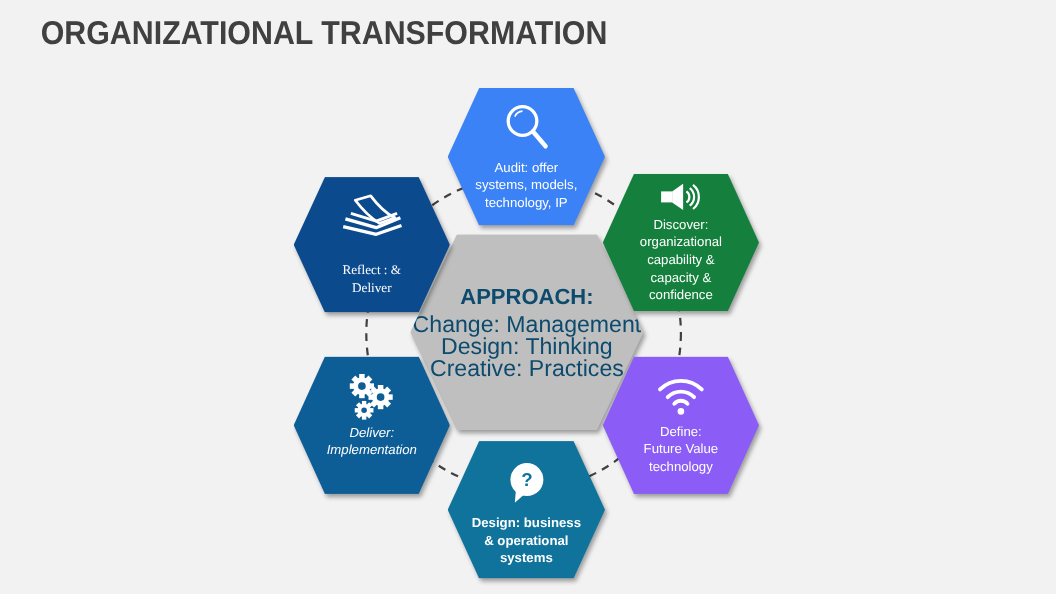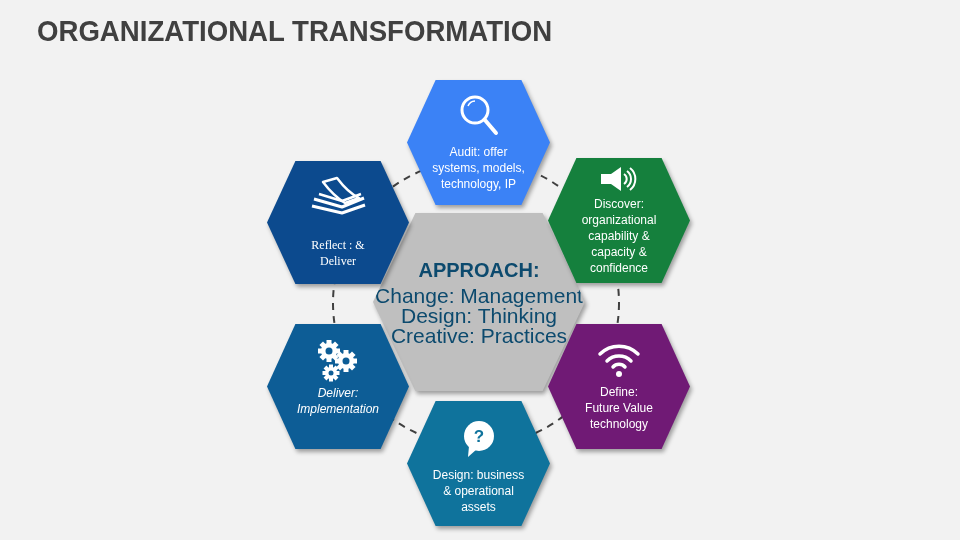--- a/index.html
+++ b/index.html
@@ -80,21 +80,21 @@
       <div>Discover:</div>
       <div>organizational</div>
       <div>capability &amp;</div>
       <div>capacity &amp;</div>
       <div>confidence</div>
     </div>
   </div>
 </div>
 
 <div class="hex-wrap" style="left:548px; top:324px;">
-  <div class="hex" style="width:142px; height:125px; background:#701a75;">
+  <div class="hex" style="width:142px; height:125px; background:#8b5cf6;">
     <div class="icon" style="margin-top:14px; height:42px;">
       <svg width="44" height="38" viewBox="0 0 44 38">
         <path d="M3 14 A27 27 0 0 1 41 14" fill="none" stroke="#fff" stroke-width="3.5" stroke-linecap="round"></path>
         <path d="M10 21 A17 17 0 0 1 34 21" fill="none" stroke="#fff" stroke-width="3.5" stroke-linecap="round"></path>
         <path d="M16 27 A8 8 0 0 1 28 27" fill="none" stroke="#fff" stroke-width="3.5" stroke-linecap="round"></path>
         <circle cx="22" cy="34" r="3" fill="#fff"></circle>
       </svg>
     </div>
     <div class="label" style="margin-top:4px;">
       <div>Define:</div>
@@ -106,24 +106,24 @@
 
 <div class="hex-wrap" style="left:407px; top:401px;">
   <div class="hex" style="width:143px; height:125px; background:#0f739c;">
     <div class="icon" style="margin-top:18px; height:42px;">
       <svg width="36" height="40" viewBox="0 0 36 40">
         <circle cx="18" cy="16" r="15" fill="#fff"></circle>
         <polygon points="8,26 7,37 16,29" fill="#fff"></polygon>
         <text x="18" y="22" text-anchor="middle" font-family="Liberation Sans, sans-serif" font-size="17" font-weight="bold" fill="#0f739c">?</text>
       </svg>
     </div>
-    <div class="label" style="margin-top:6px;">
+    <div class="label" style="margin-top:6px;font-weight:bold;">
       <div>Design: business</div>
       <div>&amp; operational</div>
-      <div>assets</div>
+      <div>systems</div>
     </div>
   </div>
 </div>
 
 <div class="hex-wrap" style="left:267px; top:324px;">
   <div class="hex" style="width:142px; height:125px; background:#0d5d96;">
     <div class="icon" style="margin-top:14px; height:46px;">
       <svg width="44" height="44" viewBox="0 0 44 44">
         <g fill="#fff">
           <circle cx="13" cy="12" r="8"></circle>

